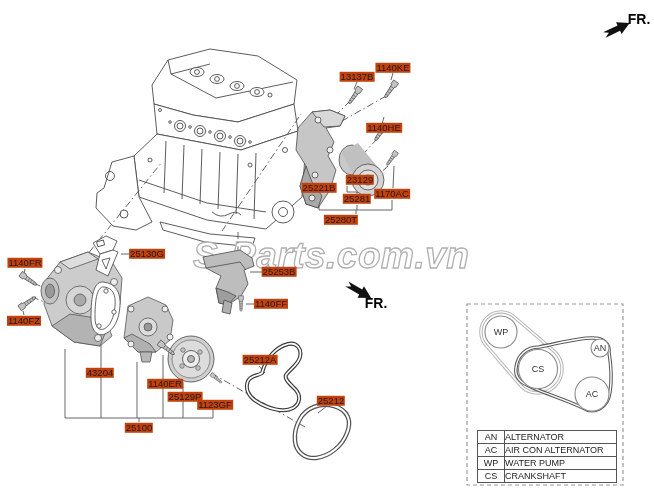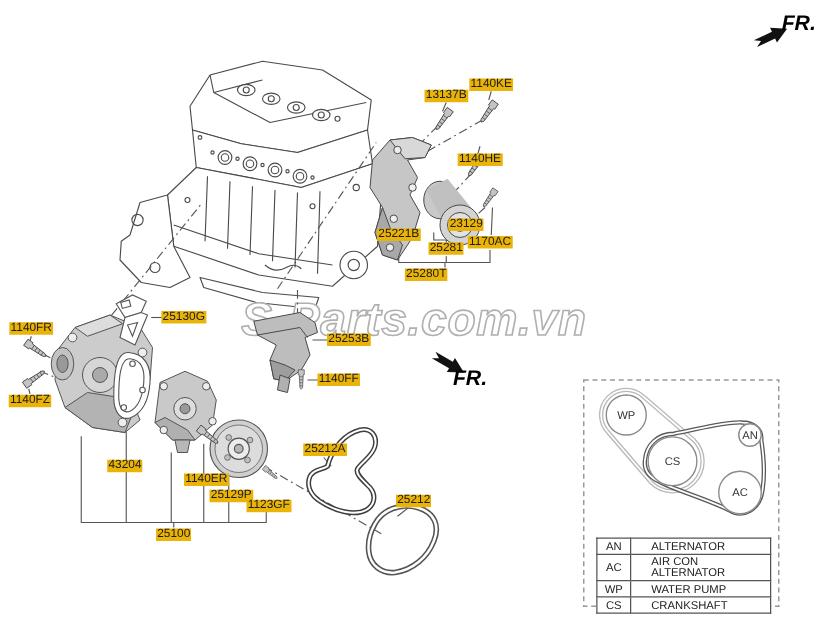--- a/index.html
+++ b/index.html
@@ -1,24 +1,24 @@
 <!DOCTYPE html>
 <html><head>
 <meta charset="utf-8">
 <style>
   html,body{margin:0;padding:0;background:#fff;}
   .stage{position:relative;width:654px;height:502px;background:#fff;overflow:hidden;
          font-family:"Liberation Sans", sans-serif;}
   .stage svg{position:absolute;left:0;top:0;}
   .lbl{position:absolute;transform:translate(-50%,-50%);font-size:9.5px;color:#1c1c1c;
-       background:#eab308;padding:0 1px;white-space:nowrap;line-height:1.1;}
-  .fr{position:absolute;transform:translate(-50%,-50%);font-size:17px;font-weight:bold;color:#000;font-style:italic;}
+       background:#c2410c;padding:0 1px;white-space:nowrap;line-height:1.1;}
+  .fr{position:absolute;transform:translate(-50%,-50%);font-size:14px;font-weight:bold;color:#000;}
   table.legend{position:absolute;left:477px;top:430px;width:140px;border-collapse:collapse;
        font-size:9px;color:#222;background:#fff;table-layout:fixed;}
-  table.legend td{border:1px solid #555;padding:1px 16px;height:10px;line-height:1;}
+  table.legend td{border:1px solid #555;padding:1px 0;height:10px;line-height:1;}
   table.legend td.abbr{width:22px;text-align:center;padding:1px 2px;}
 </style>
 </head>
 <body>
 
 <div class="stage">
 
 <svg width="654" height="502" viewBox="0 0 654 502">
   <defs>
     <g id="bolt">
@@ -204,21 +204,21 @@
     <text x="538" y="372" font-size="9" fill="#333" text-anchor="middle">CS</text>
     <text x="600" y="351" font-size="9" fill="#333" text-anchor="middle">AN</text>
     <text x="592" y="397" font-size="9" fill="#333" text-anchor="middle">AC</text>
   </g>
 </svg>
 
 <div class="lbl" style="left:357px;top:77px">13137B</div>
 <div class="lbl" style="left:393px;top:68px">1140KE</div>
 <div class="lbl" style="left:384px;top:128px">1140HE</div>
 <div class="lbl" style="left:319px;top:188px">25221B</div>
-<div class="lbl" style="left:373px;top:180px">23129</div>
+<div class="lbl" style="left:360px;top:180px">23129</div>
 <div class="lbl" style="left:357px;top:199px">25281</div>
 <div class="lbl" style="left:392px;top:194px">1170AC</div>
 <div class="lbl" style="left:341px;top:220px">25280T</div>
 <div class="lbl" style="left:147px;top:254px">25130G</div>
 <div class="lbl" style="left:25px;top:263px">1140FR</div>
 <div class="lbl" style="left:24px;top:321px">1140FZ</div>
 <div class="lbl" style="left:279px;top:272px">25253B</div>
 <div class="lbl" style="left:271px;top:304px">1140FF</div>
 <div class="lbl" style="left:100px;top:373px">43204</div>
 <div class="lbl" style="left:165px;top:384px">1140ER</div>

